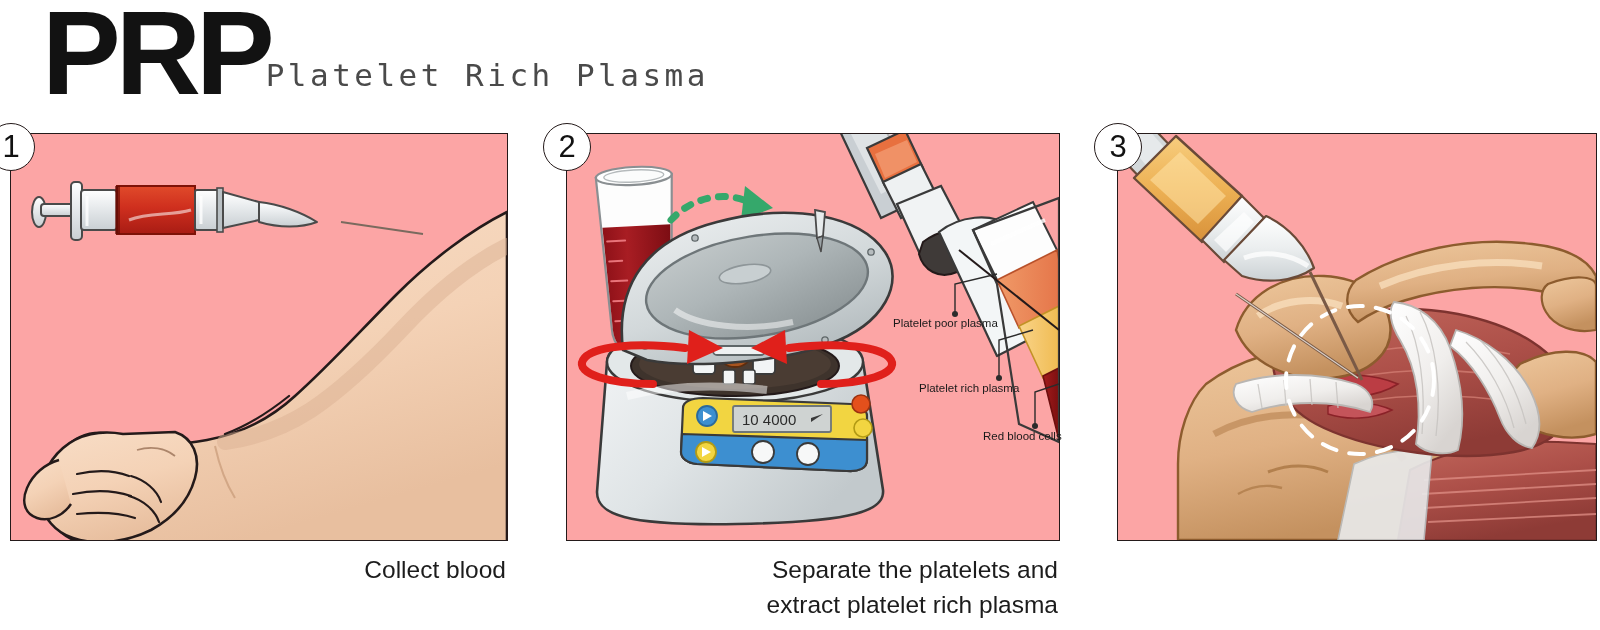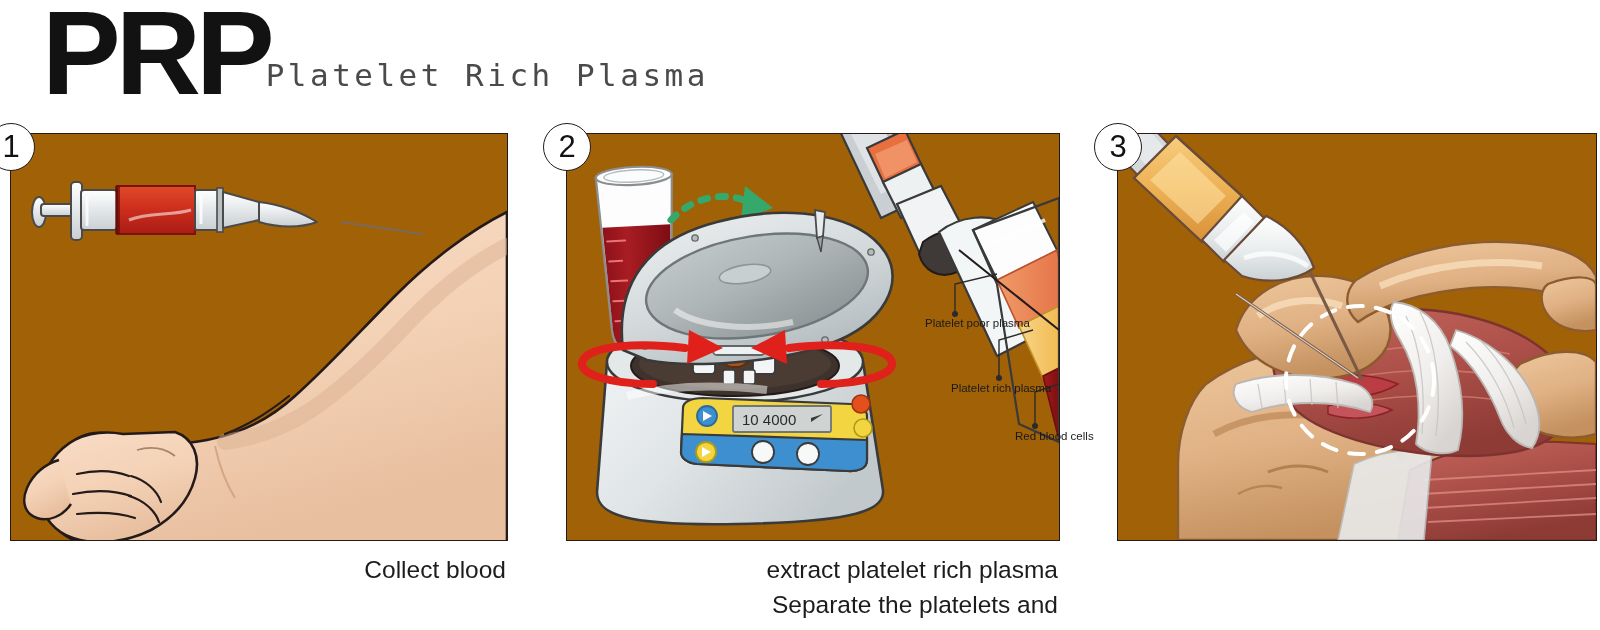--- a/index.html
+++ b/index.html
@@ -15,21 +15,21 @@
     font-family:"Liberation Sans",sans-serif;
     font-size:118px;line-height:118px;font-weight:700;letter-spacing:-5px;color:#121212;
   }
   .title-sub{
     font-family:"DejaVu Sans Mono","Liberation Mono",monospace;
     font-size:31px;line-height:31px;font-weight:400;letter-spacing:3.5px;color:#4a4a4a;
     margin-left:-4px;position:relative;top:-8px;
   }
 
   
-  .panel{position:absolute;border:1.6px solid #241a1a;background:#a16207;overflow:hidden;}
+  .panel{position:absolute;border:1.6px solid #241a1a;background:#fca5a5;overflow:hidden;}
   #panel-1{left:10px;top:133px;width:496px;height:406px;}
   #panel-2{left:566px;top:133px;width:492px;height:406px;}
   #panel-3{left:1117px;top:133px;width:478px;height:406px;}
 
   .panel-number{
     position:absolute;width:46px;height:46px;border-radius:50%;
     border:1.8px solid #241a1a;background:#fff;
     display:flex;align-items:center;justify-content:center;
     font-size:31px;font-weight:400;color:#121212;z-index:40;
     font-family:"Liberation Sans",sans-serif;
@@ -45,21 +45,20 @@
   #cap-2{left:566px;top:552px;width:492px;}
   #cap-3{left:1117px;top:552px;width:478px;}
 
   .art{position:absolute;left:0;top:0;width:100%;height:100%;}
   svg{display:block;}
 
   
   .anno{
     position:absolute;font-size:11.5px;color:#1a1a1a;white-space:nowrap;
     font-family:"Liberation Sans",sans-serif;
-    margin-left:32px;
   }
   #anno-ppp{left:893px;top:317px;}
   #anno-prp{left:919px;top:382px;}
   #anno-rbc{left:963px;top:430px;padding-left:20px;}
 </style>
 </head>
 <body>
 
 <div id="stage">
 
@@ -309,22 +308,22 @@
       </svg>
     </div>
   </div>
   <div class="panel-number" id="num-2">2</div>
 
   <div class="anno" id="anno-ppp">Platelet poor plasma</div>
   <div class="anno" id="anno-prp">Platelet rich plasma</div>
   <div class="anno" id="anno-rbc">Red blood cells</div>
 
   <div class="caption" id="cap-2">
+    <div>Separate the platelets and</div>
     <div>extract platelet rich plasma</div>
-    <div>Separate the platelets and</div>
   </div>
 
   <div class="panel" id="panel-3">
     <div class="art">
       <svg viewBox="0 0 478 406" width="478" height="406">
         <defs>
           <linearGradient id="boneG" x1="0" y1="0" x2="0.3" y2="1">
             <stop offset="0" stop-color="#edc79c"></stop>
             <stop offset="0.55" stop-color="#e0b184"></stop>
             <stop offset="1" stop-color="#c4915f"></stop>

